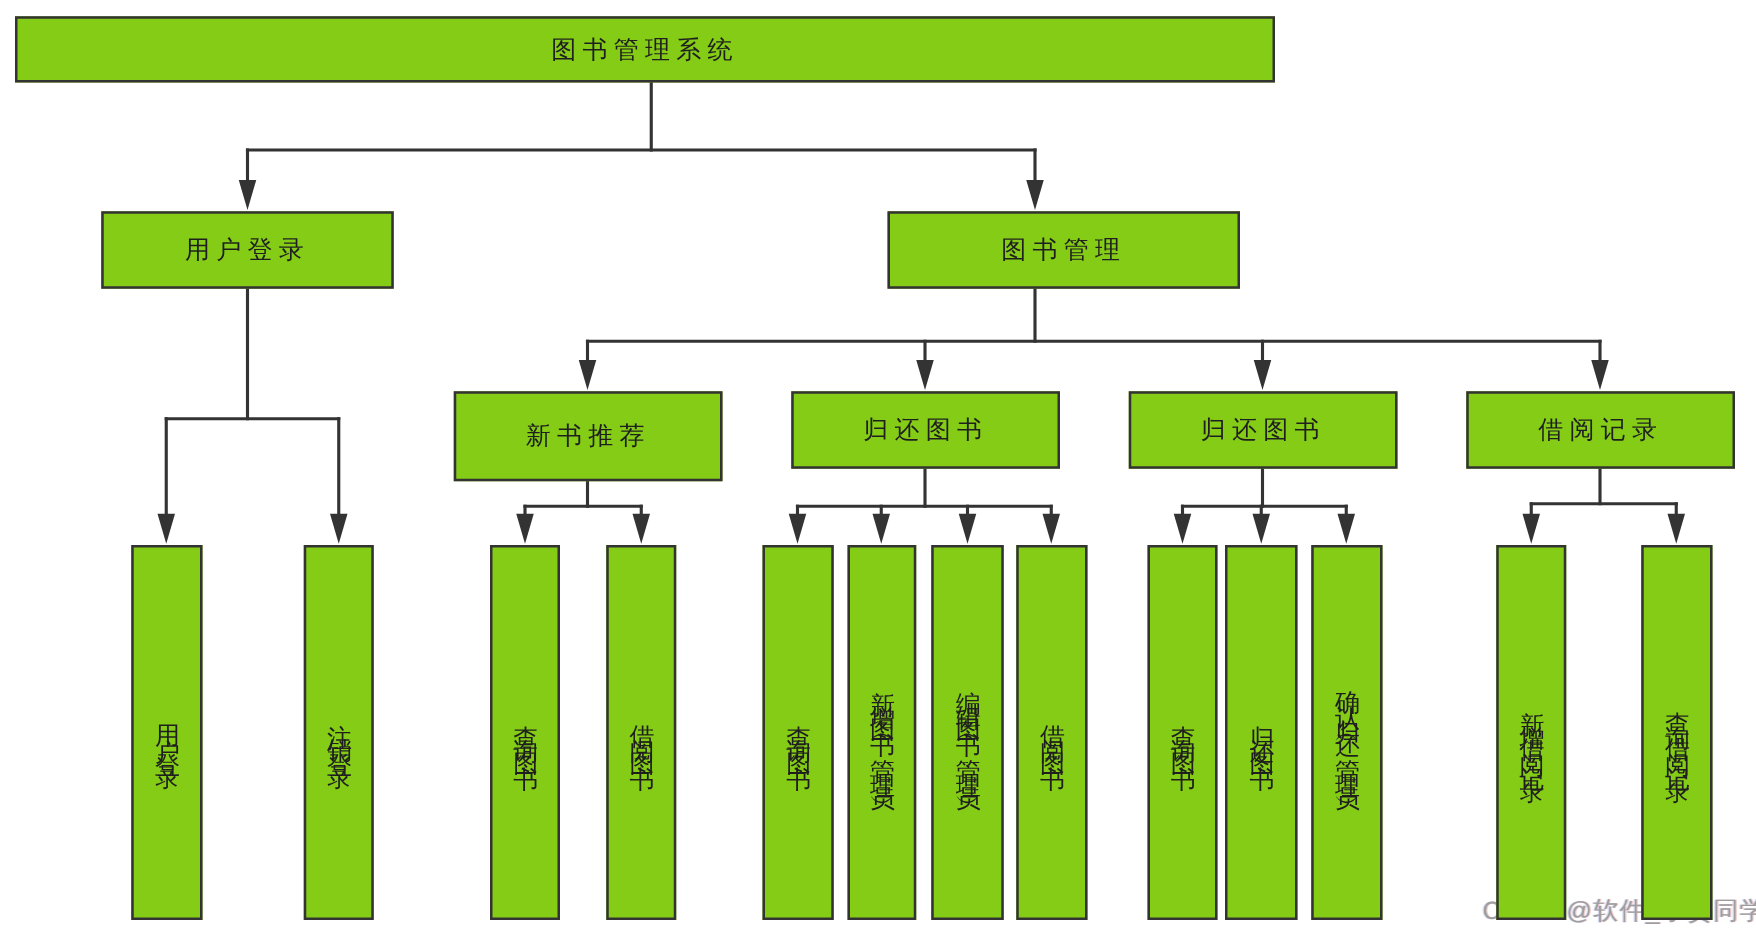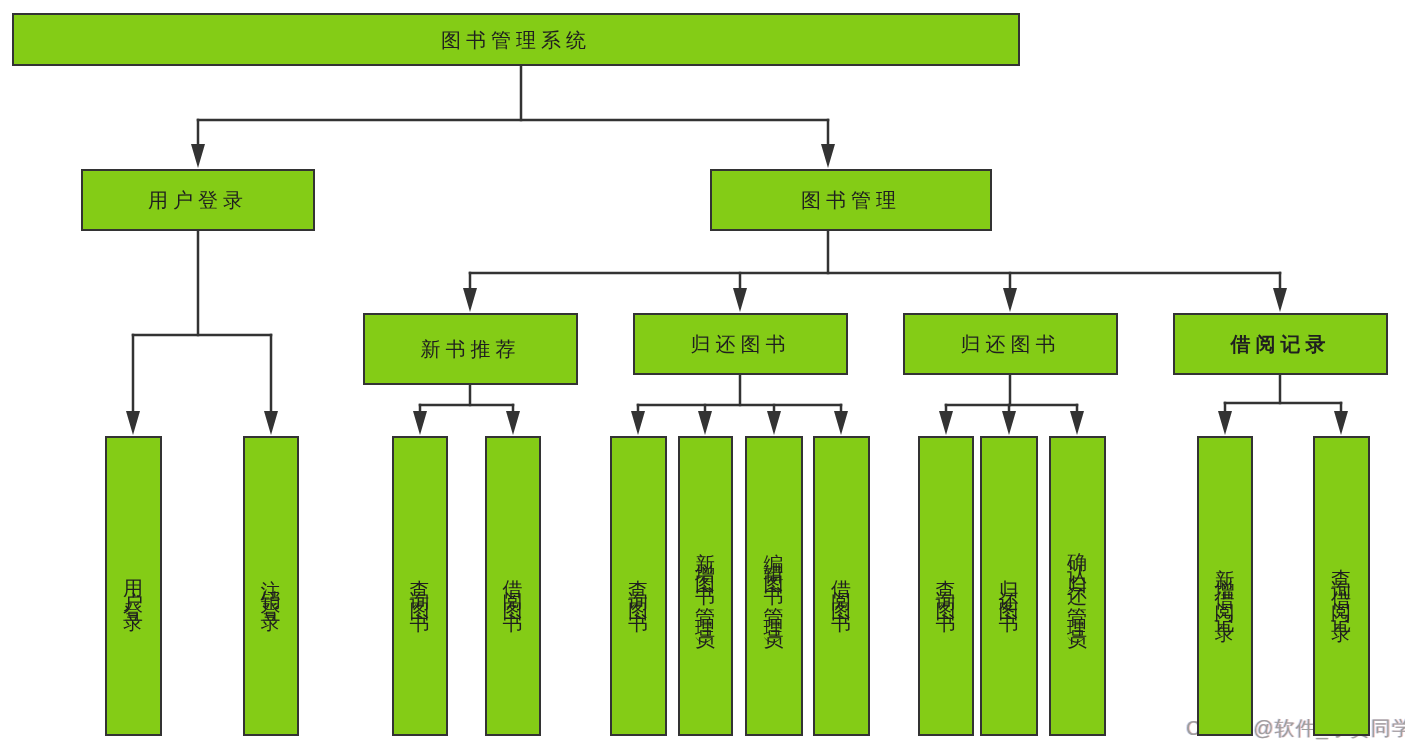--- a/index.html
+++ b/index.html
@@ -114,21 +114,21 @@
     </div>
     <div class="node h-box" style="left: 363px; top: 313px; width: 215px; height: 72px; border-color: rgb(51, 51, 51); color: rgb(31, 31, 31);">
       <span class="lbl">新书推荐</span>
     </div>
     <div class="node h-box" style="left: 633px; top: 313px; width: 215px; height: 62px; border-color: rgb(51, 51, 51); color: rgb(31, 31, 31);">
       <span class="lbl">归还图书</span>
     </div>
     <div class="node h-box" style="left: 903px; top: 313px; width: 215px; height: 62px; border-color: rgb(51, 51, 51); color: rgb(31, 31, 31);">
       <span class="lbl">归还图书</span>
     </div>
-    <div class="node h-box" style="left: 1173px; top: 313px; width: 215px; height: 62px; border-color: rgb(51, 51, 51); color: rgb(31, 31, 31); font-weight: bold;">
+    <div class="node h-box" style="left: 1173px; top: 313px; width: 215px; height: 62px; border-color: rgb(51, 51, 51); color: rgb(31, 31, 31);">
       <span class="lbl">借阅记录</span>
     </div>
     <div class="node v-box" style="left: 105px; top: 436px; width: 57px; height: 300px; border-color: rgb(51, 51, 51); color: rgb(31, 31, 31);">
       <span class="lbl">用户登录</span>
     </div>
     <div class="node v-box" style="left: 243px; top: 436px; width: 56px; height: 300px; border-color: rgb(51, 51, 51); color: rgb(31, 31, 31);">
       <span class="lbl">注销登录</span>
     </div>
     <div class="node v-box" style="left: 392px; top: 436px; width: 56px; height: 300px; border-color: rgb(51, 51, 51); color: rgb(31, 31, 31);">
       <span class="lbl">查询图书</span>

